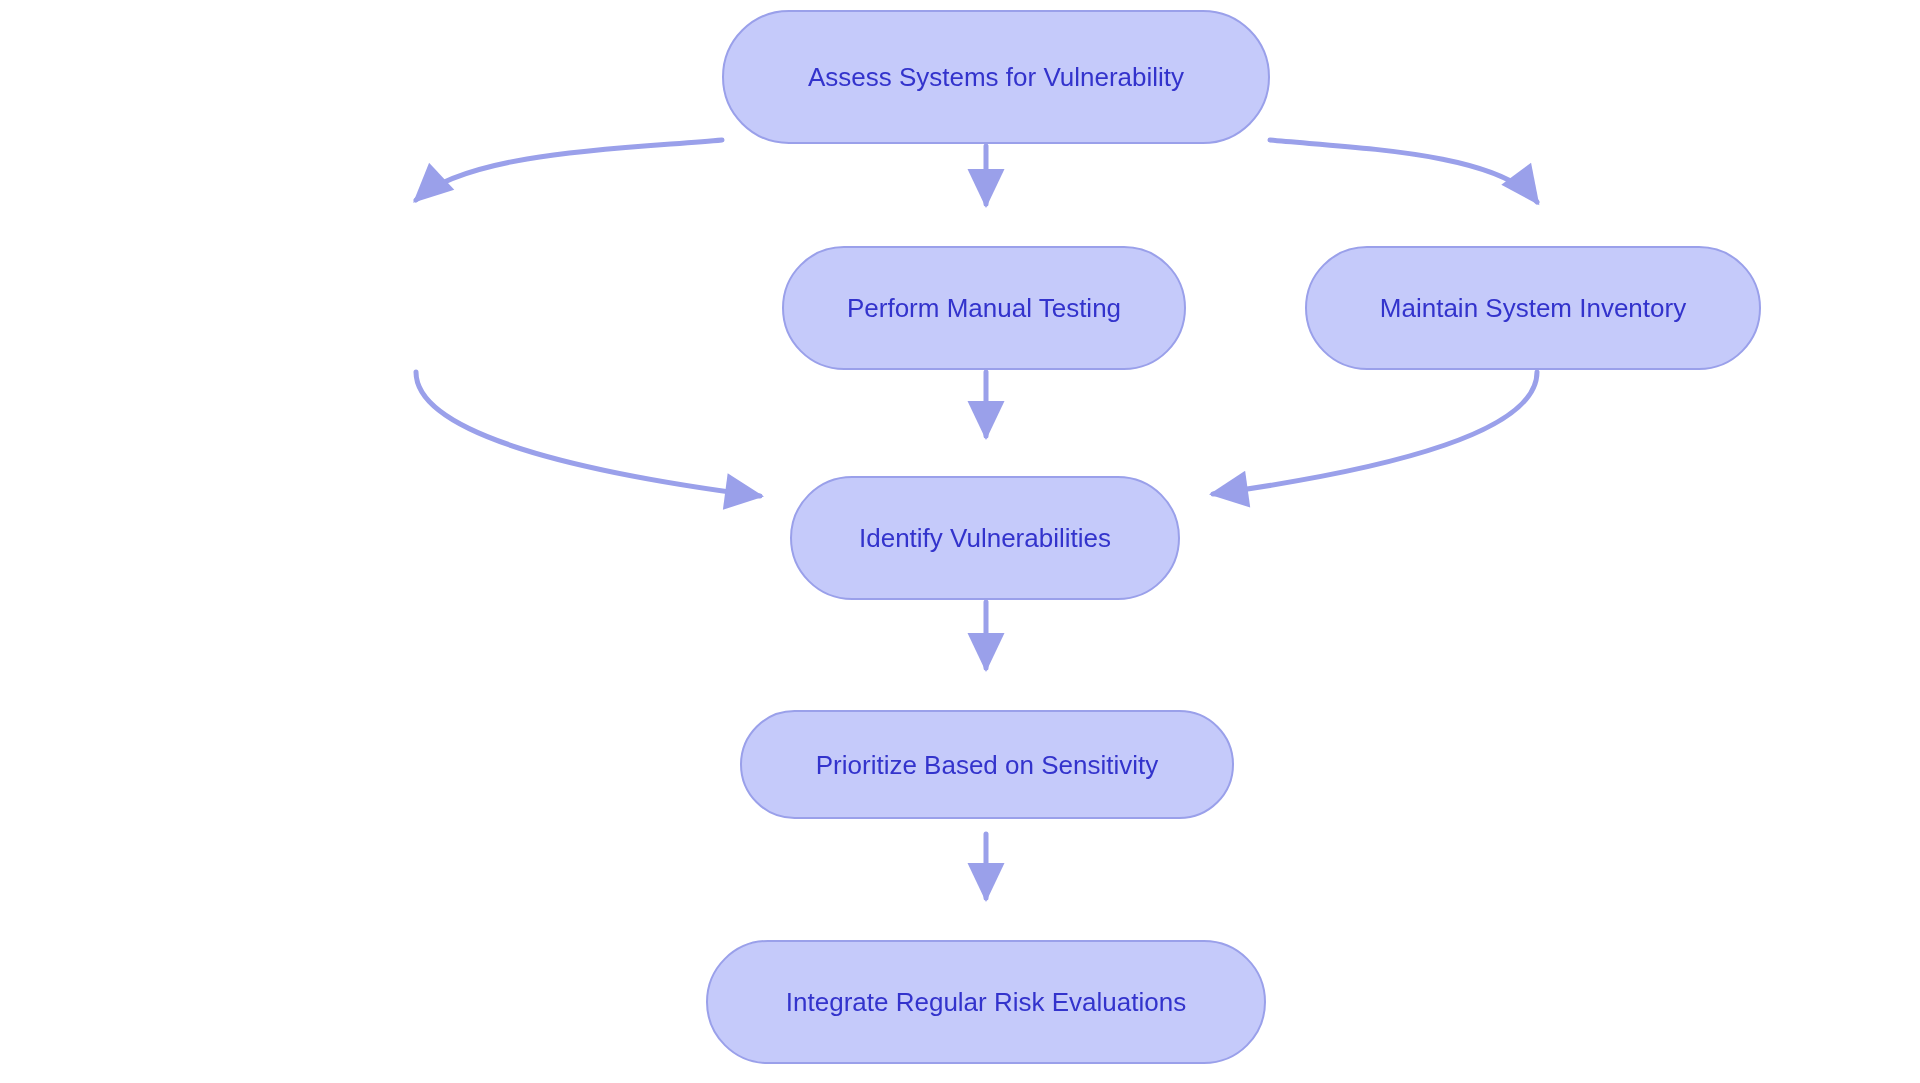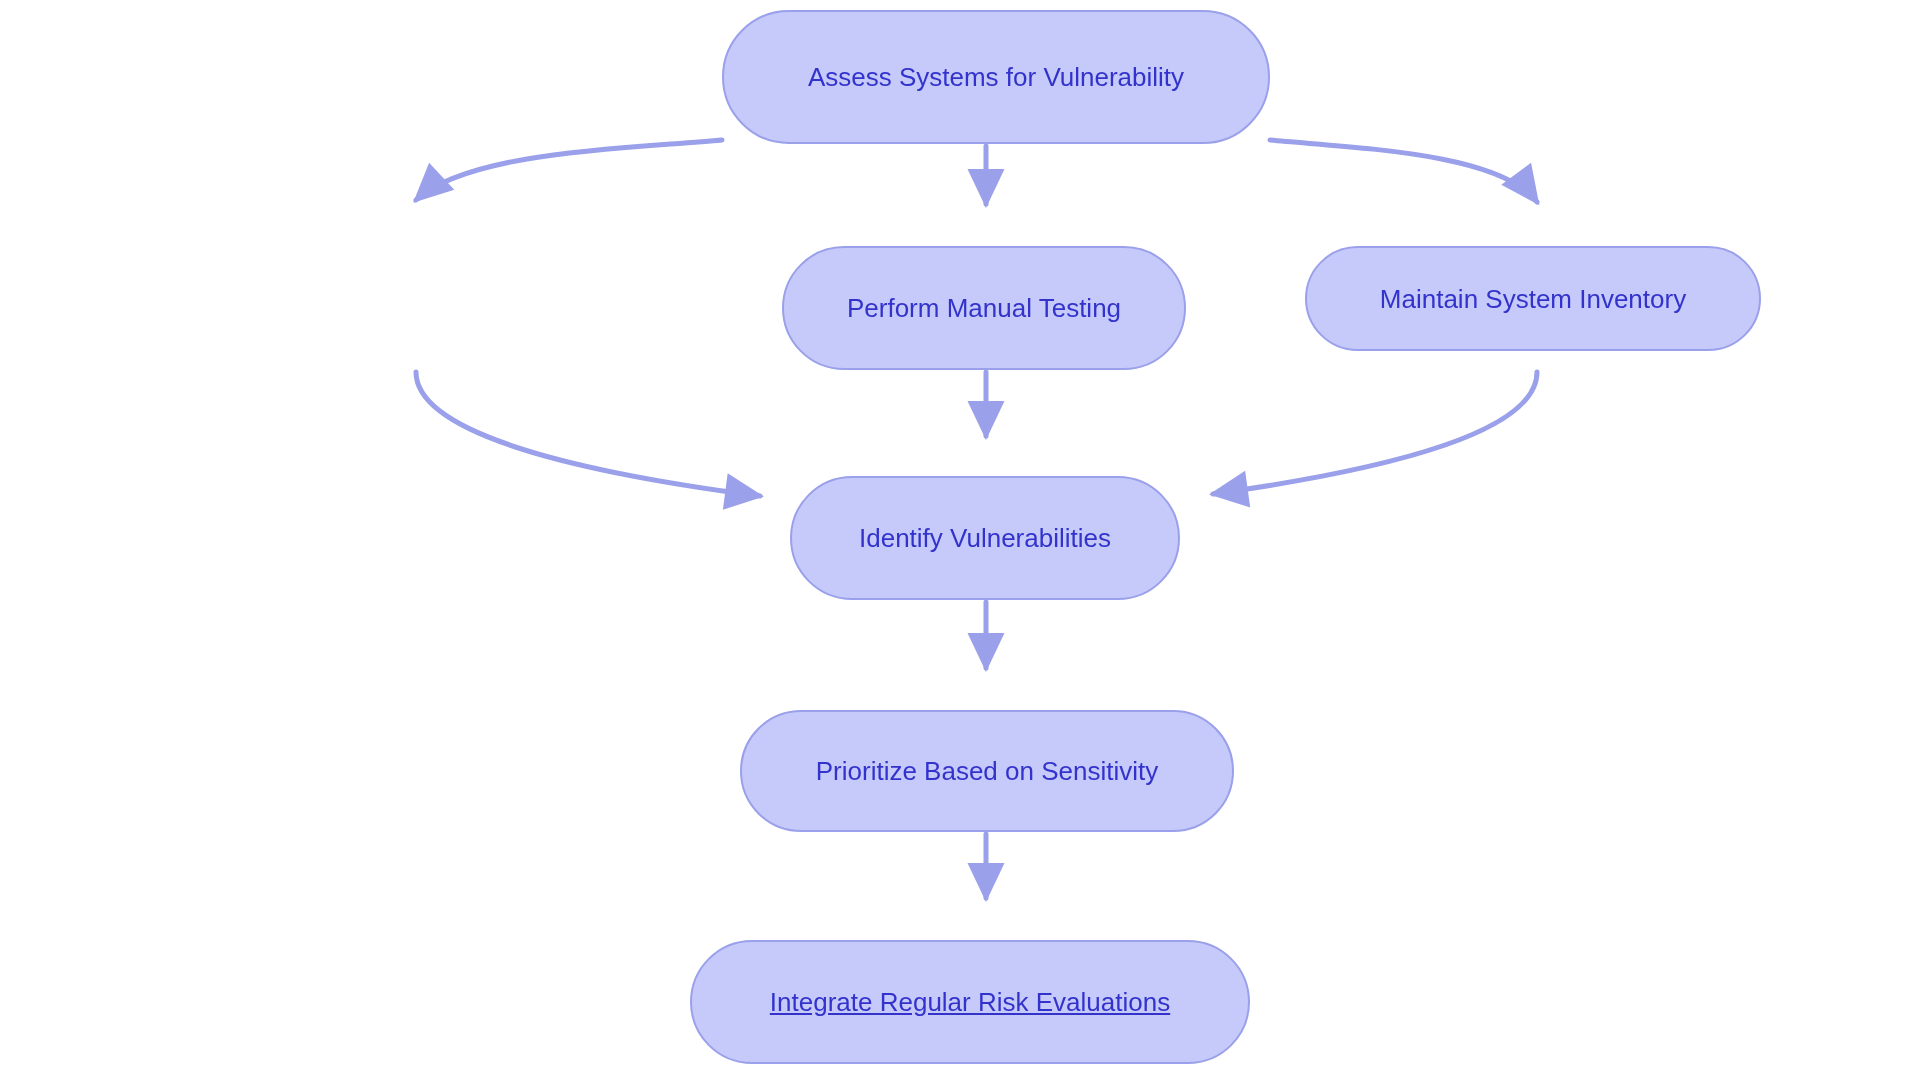--- a/index.html
+++ b/index.html
@@ -78,29 +78,29 @@
 
   <div class="flow-node" style="left:722px; top:10px; width:548px; height:134px;">
     <span class="node-label">Assess Systems for Vulnerability</span>
   </div>
 
 
   <div class="flow-node" style="left:782px; top:246px; width:404px; height:124px;">
     <span class="node-label">Perform Manual Testing</span>
   </div>
 
-  <div class="flow-node" style="left:1305px; top:246px; width:456px; height:105px;">
+  <div class="flow-node" style="left:1305px; top:246px; width:456px; height:124px;">
     <span class="node-label">Maintain System Inventory</span>
   </div>
 
   <div class="flow-node" style="left:790px; top:476px; width:390px; height:124px;">
     <span class="node-label">Identify Vulnerabilities</span>
   </div>
 
-  <div class="flow-node" style="left:740px; top:710px; width:494px; height:122px;">
+  <div class="flow-node" style="left:740px; top:710px; width:494px; height:109px;">
     <span class="node-label">Prioritize Based on Sensitivity</span>
   </div>
 
-  <div class="flow-node" style="left:690px; top:940px; width:560px; height:124px;text-decoration:underline;">
+  <div class="flow-node" style="left:706px; top:940px; width:560px; height:124px;">
     <span class="node-label">Integrate Regular Risk Evaluations</span>
   </div>
 
 </div>
 
 </body></html>

